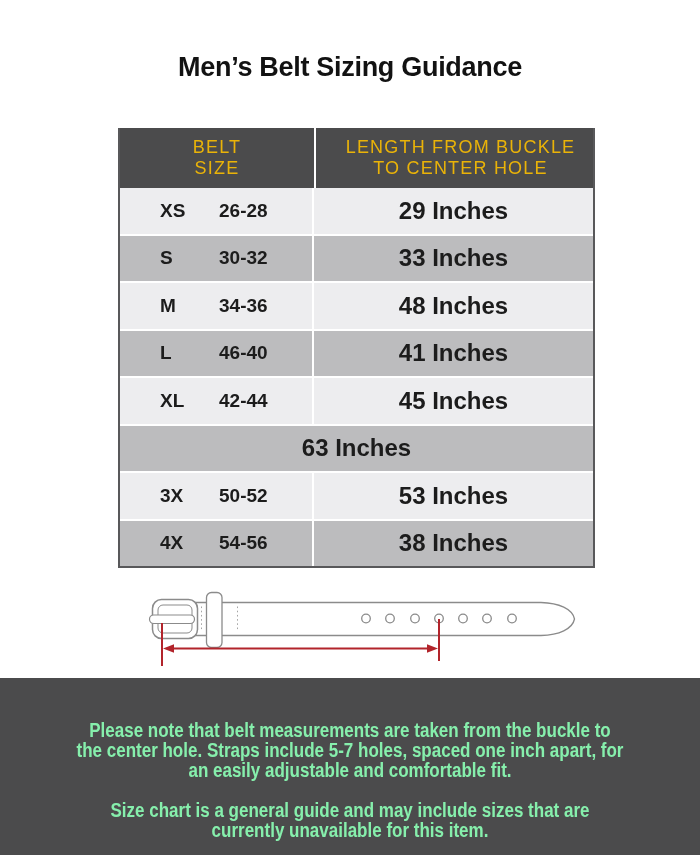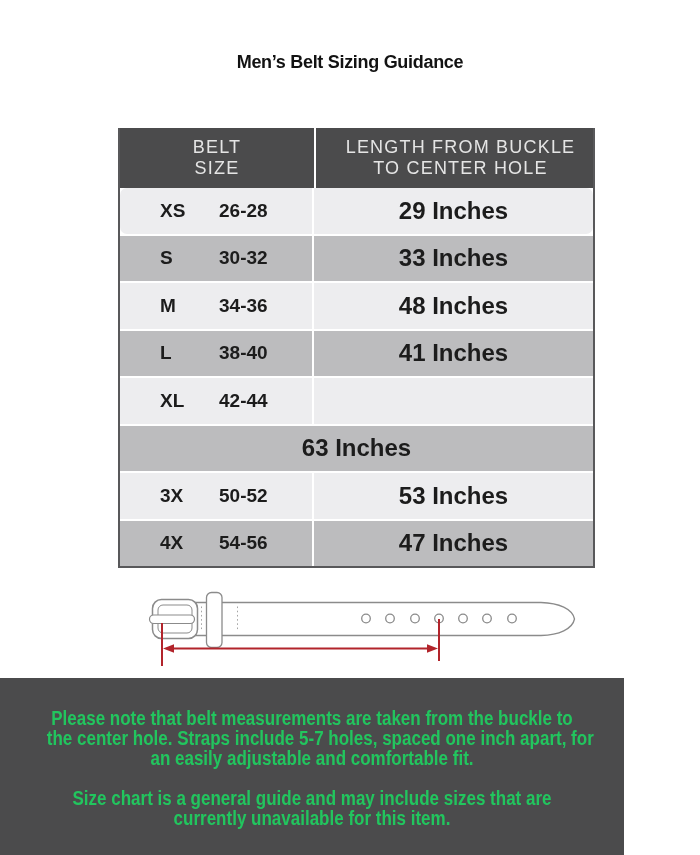--- a/index.html
+++ b/index.html
@@ -11,61 +11,61 @@
     overflow: hidden;
     font-family: "Liberation Sans", sans-serif;
     color: #1c1c1c;
   }
   .title {
     position: absolute;
     top: 52px;
     left: 0;
     width: 100%;
     text-align: center;
-    font-size: 18px;
+    font-size: 27px;
     font-weight: bold;
     letter-spacing: -0.3px;
     color: #121212;
   }
   
   .size-table {
     position: absolute;
     left: 118px;
     top: 128px;
     width: 477px;
     box-sizing: border-box;
     border-left: 2px solid #58585a;
     border-right: 2px solid #58585a;
     border-bottom: 2px solid #58585a;
   }
   .table-header {
     display: flex;
     height: 60px;
     background: var(--header-bg, #4b4b4c);
-    color: #e5e5e5;
+    color: #eab308;
   }
   .table-header .hcell {
     display: flex;
     align-items: center;
     justify-content: center;
     text-align: center;
     font-size: 18px;
     font-weight: 400;
     letter-spacing: 1.2px;
     line-height: 21px;
     white-space: pre-line;
   }
   .hcell.col1 { width: 194px; border-right: 2px solid #ffffff; }
   .hcell.col2 { flex: 1; margin-left: 12px; }
   .trow {
     display: flex;
     height: 45.5px;
     border-top: 2px solid #ffffff;
   }
-  .trow:first-child { border-top: none; border-radius: 7px; }
+  .trow:first-child { border-top: none; }
   .row-light { background: var(--row-light, #ededef); }
   .row-dark  { background: var(--row-dark, #bcbcbe); }
   .cell1 {
     width: 194px;
     border-right: 2px solid #ffffff;
     display: flex;
     align-items: center;
     box-sizing: border-box;
     padding-left: 40px;
     font-size: 19px;
@@ -85,26 +85,26 @@
   .belt-line   { stroke: var(--belt-stroke, #8b8b8b); fill: none; }
   .belt-fill   { stroke: var(--belt-stroke, #8b8b8b); fill: #ffffff; }
   .stitch-line { stroke: #a5a5a5; stroke-width: 1; stroke-dasharray: 1.6 2.6; fill: none; }
   .measure     { stroke: var(--accent-red, #b2242b); stroke-width: 2; fill: none; }
   .measure-arrow { fill: var(--accent-red, #b2242b); stroke: none; }
   
   .footer {
     position: absolute;
     left: 0;
     top: 678px;
-    width: 624px;
+    width: 700px;
     height: 177px;
     background: var(--footer-bg, #4b4b4c);
-    color: #22c55e;
+    color: #86efac;
     box-sizing: border-box;
-    padding-top: 30px;
+    padding-top: 42px;
   }
   .footer-inner { transform: scaleX(0.85); transform-origin: 50% 0; }
   .footer p {
     margin: 0 0 20px 0;
     text-align: center;
     font-size: 20px;
     line-height: 20px;
     font-weight: bold;
     white-space: pre;
   }
@@ -141,46 +141,47 @@
         <div class="trow row-light">
       <div class="cell1">
         <span class="size-label">M</span>
         <span class="waist-range">34-36</span>
       </div>
       <div class="cell2">48 Inches</div>
     </div>
         <div class="trow row-dark">
       <div class="cell1">
         <span class="size-label">L</span>
-        <span class="waist-range">38-40</span>
+        <span class="waist-range">46-40</span>
       </div>
       <div class="cell2">41 Inches</div>
     </div>
         <div class="trow row-light">
       <div class="cell1">
         <span class="size-label">XL</span>
         <span class="waist-range">42-44</span>
       </div>
+      <div class="cell2">45 Inches</div>
     </div>
         <div class="trow row-dark">
       <div class="cell2">63 Inches</div>
     </div>
         <div class="trow row-light">
       <div class="cell1">
         <span class="size-label">3X</span>
         <span class="waist-range">50-52</span>
       </div>
       <div class="cell2">53 Inches</div>
     </div>
         <div class="trow row-dark">
       <div class="cell1">
         <span class="size-label">4X</span>
         <span class="waist-range">54-56</span>
       </div>
-      <div class="cell2">47 Inches</div>
+      <div class="cell2">38 Inches</div>
     </div>
       </div>
   </div>
 
   <svg class="belt-svg" width="700" height="100" viewBox="0 578 700 100" xmlns="http://www.w3.org/2000/svg">
 
     <path class="belt-fill" stroke-width="1.3" d="M196,602.5 L541,602.5 C559,603 572.5,609 574.5,619 C572.5,629 559,635 541,635.5 L196,635.5 Z"></path>
 
     <line class="stitch-line" x1="201.5" y1="606.5" x2="201.5" y2="631.5"></line>
     <line class="stitch-line" x1="237.5" y1="606.5" x2="237.5" y2="631.5"></line>

